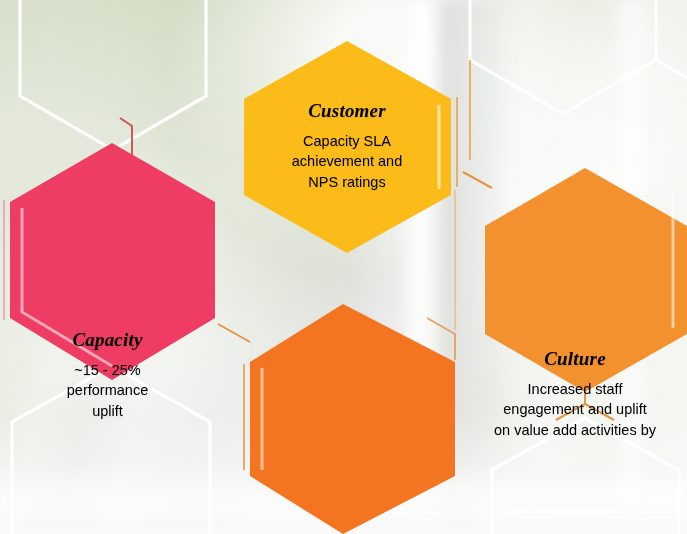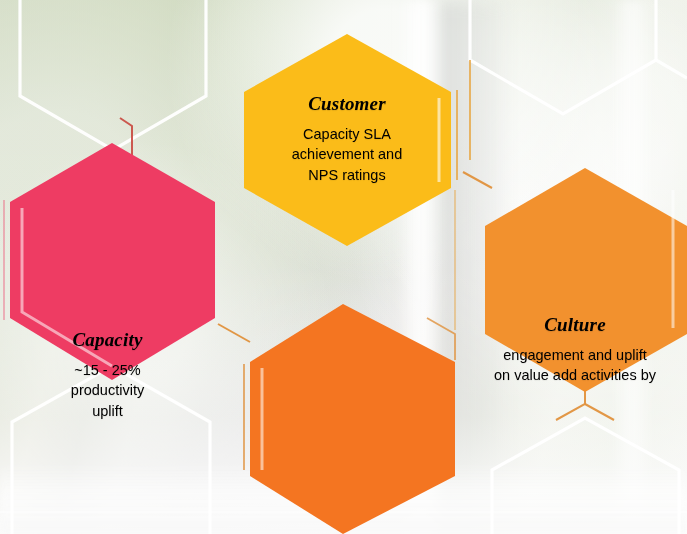--- a/index.html
+++ b/index.html
@@ -107,21 +107,21 @@
     font-family: "Liberation Sans", sans-serif;
     font-size: 14.5px;
     line-height: 1.42;
     font-weight: 400;
     text-shadow: 0 1px 1px rgba(0,0,0,0.07);
   }
 
   
   #card-capacity .txt   { top: 202px; }
   #card-customer .txt   { top: 64px;  }
-  #card-culture  .txt    { top: 167px; }
+  #card-culture  .txt    { top: 201px; }
 
   .txt { position: absolute; width: 100%; text-align: center; }
   .txt .title { margin-bottom: 9px; }
 </style>
 </head>
 <body>
 
 <div id="stage">
 
   <div class="bg-base"></div>
@@ -158,46 +158,47 @@
     <svg width="215" height="262" viewBox="0 0 215 262">
 
       <polyline points="4,72 4,192" fill="none" stroke="#ee3c63" stroke-width="2" opacity="0.35"></polyline>
       <polygon points="112,15 215,74 215,190 112,252 10,190 10,74" fill="#ee3c63"></polygon>
 
       <polyline points="22,80 22,184 112,238" fill="none" stroke="#ffffff" stroke-width="3" opacity="0.55"></polyline>
     </svg>
     <div class="txt">
       <div class="title">Capacity</div>
       <div class="body">~15 - 25%</div>
-      <div class="body">productivity</div>
+      <div class="body">performance</div>
       <div class="body">uplift</div>
     </div>
   </div>
 
-  <div class="hex" id="card-customer" style="left:233px; top:30px; width:228px; height:220px;">
+  <div class="hex" id="card-customer" style="left:233px; top:37px; width:228px; height:220px;">
     <svg width="228" height="220" viewBox="0 0 228 220">
       <polygon points="114,4 218,62 218,158 114,216 11,158 11,62" fill="#fbbc19"></polygon>
       <polyline points="206,68 206,152" fill="none" stroke="#ffffff" stroke-width="3" opacity="0.6"></polyline>
       <polyline points="224,60 224,150" fill="none" stroke="#e8a33d" stroke-width="1.8" opacity="0.85"></polyline>
     </svg>
     <div class="txt">
       <div class="title">Customer</div>
       <div class="body">Capacity SLA</div>
       <div class="body">achievement and</div>
       <div class="body">NPS ratings</div>
     </div>
   </div>
 
   <div class="hex" id="card-culture" style="left:463px; top:148px; width:224px; height:250px;">
     <svg width="224" height="250" viewBox="0 0 224 250">
       <polygon points="122,20 224,78 224,186 122,244 22,186 22,78" fill="#f2912e"></polygon>
       <polyline points="210,42 210,180" fill="none" stroke="#ffffff" stroke-width="3" opacity="0.55"></polyline>
     </svg>
     <div class="txt">
       <div class="title">Culture</div>
+      <div class="body">Increased staff</div>
       <div class="body">engagement and uplift</div>
       <div class="body">on value add activities by</div>
     </div>
   </div>
 
   <div class="hex" id="card-capability" style="left:218px; top:290px; width:248px; height:244px;">
     <svg width="248" height="244" viewBox="0 0 248 244">
       <polygon points="125,14 237,72 237,186 125,244 32,186 32,72" fill="#f47521"></polygon>
       <polyline points="44,78 44,180" fill="none" stroke="#ffffff" stroke-width="3" opacity="0.55"></polyline>
       <polyline points="26,74 26,180" fill="none" stroke="#e0913c" stroke-width="1.8" opacity="0.8"></polyline>

